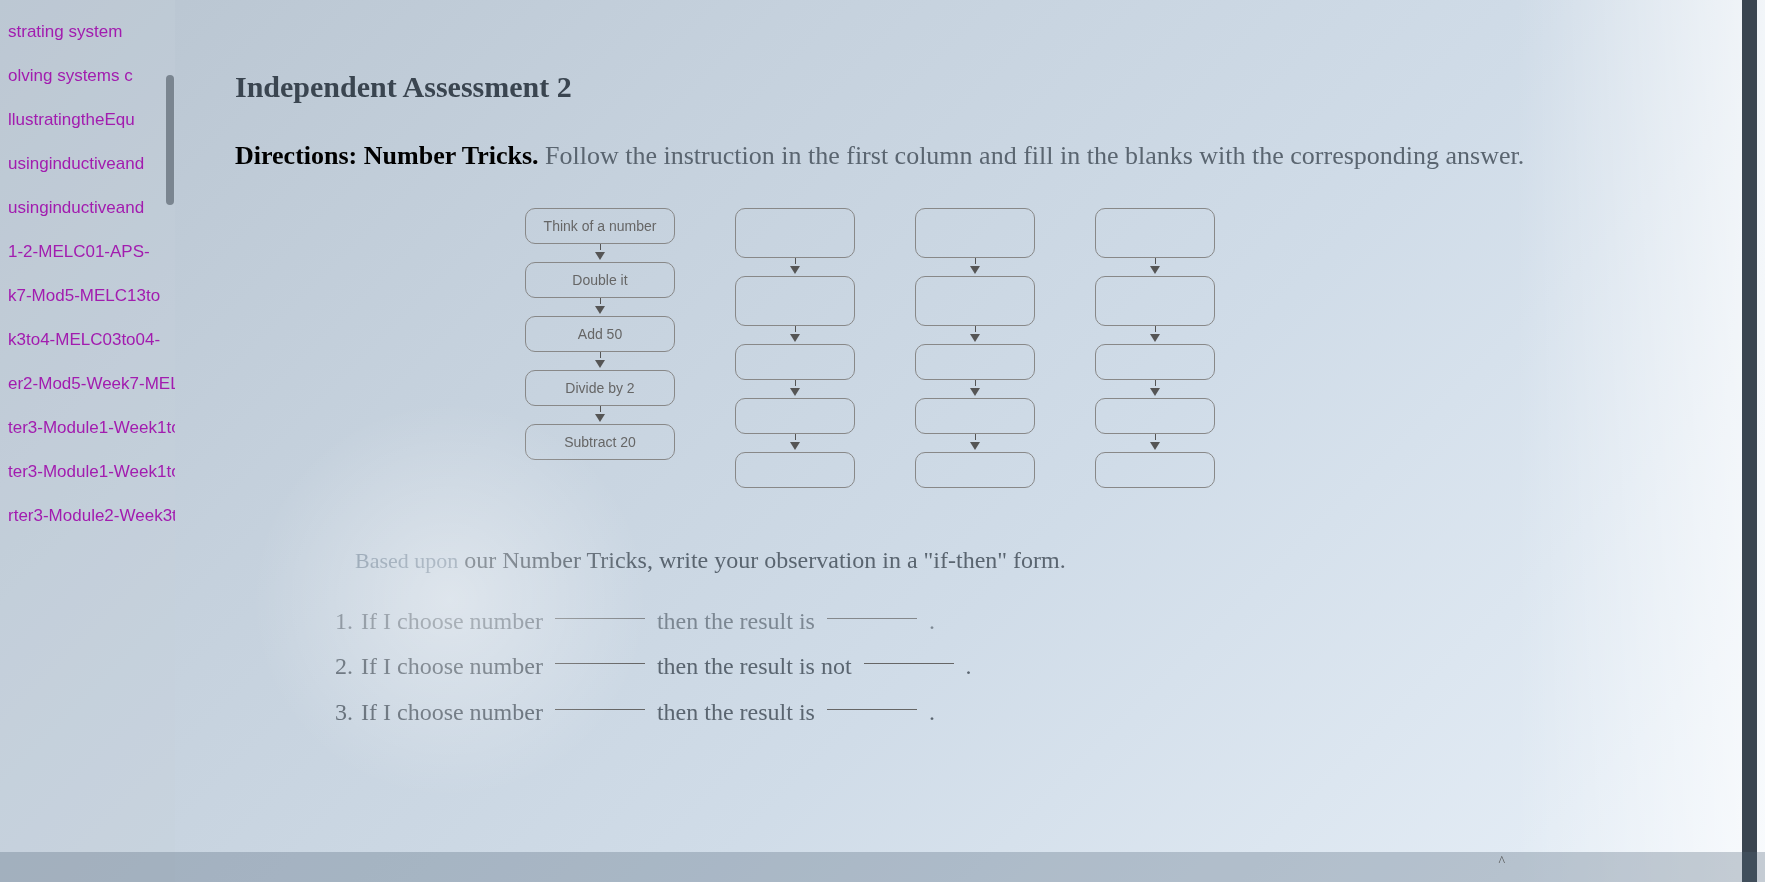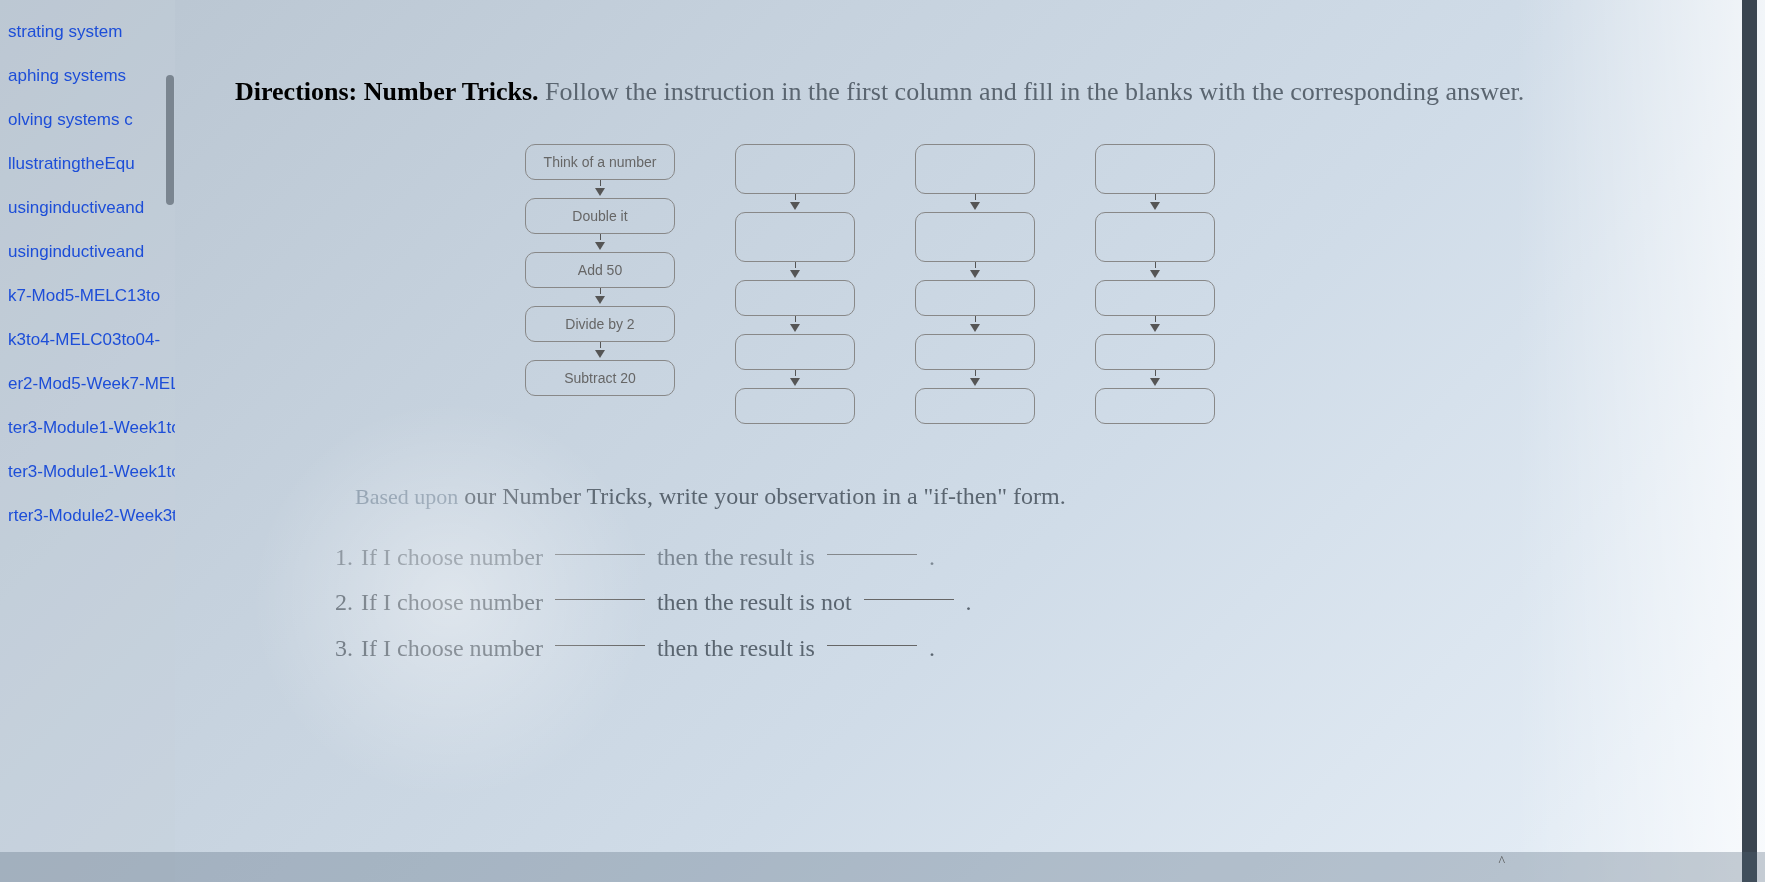--- a/index.html
+++ b/index.html
@@ -10,21 +10,21 @@
       height: 882px;
       overflow: hidden;
       display: flex;
       position: relative;
     }
     .sidebar {
       width: 175px;
       background: rgba(200, 210, 220, 0.3);
       padding: 10px 0;
       font-family: Arial, sans-serif;
-      color: #1d4ed8;
+      color: #a21caf;
       font-size: 17px;
       overflow: hidden;
     }
     .sidebar-item {
       padding: 12px 8px;
       white-space: nowrap;
       overflow: hidden;
     }
     .scrollbar-indicator {
       position: absolute;
@@ -179,35 +179,36 @@
       right: 260px;
       color: #555;
       font-size: 14px;
     }
   </style>
 </head>
 <body>
 
 <div class="sidebar">
   <div class="sidebar-item">strating system</div>
-  <div class="sidebar-item">aphing systems</div>
   <div class="sidebar-item">olving systems c</div>
   <div class="sidebar-item">llustratingtheEqu</div>
   <div class="sidebar-item">usinginductiveand</div>
   <div class="sidebar-item">usinginductiveand</div>
+  <div class="sidebar-item">1-2-MELC01-APS-</div>
   <div class="sidebar-item">k7-Mod5-MELC13to</div>
   <div class="sidebar-item">k3to4-MELC03to04-</div>
   <div class="sidebar-item">er2-Mod5-Week7-MEL</div>
   <div class="sidebar-item">ter3-Module1-Week1to</div>
   <div class="sidebar-item">ter3-Module1-Week1to</div>
   <div class="sidebar-item">rter3-Module2-Week3to</div>
 </div>
 <div class="scrollbar-indicator"></div>
 
 <div class="content">
+  <div class="title">Independent Assessment 2</div>
   <div class="directions">
     <span class="bold">Directions:</span>
     <span class="bold">Number Tricks.</span>
     <span>Follow the instruction in the first column and fill in the blanks with the corresponding answer.</span>
   </div>
 
   <div class="flowchart-container">
     <div class="flowchart-column">
       <div class="flow-box">Think of a number</div>
       <div class="arrow-wrap">

